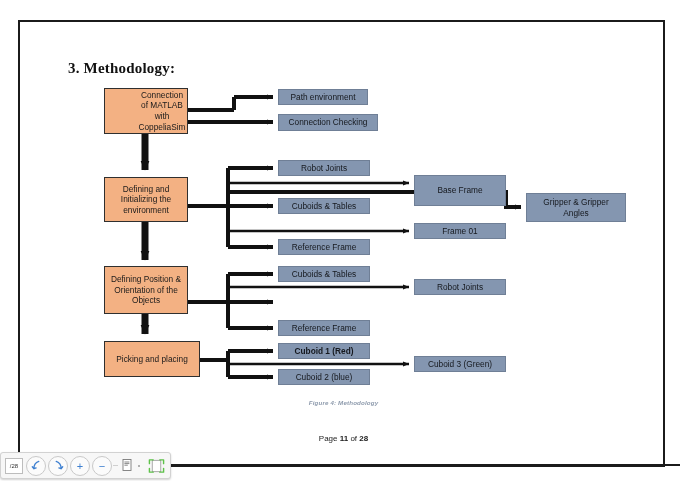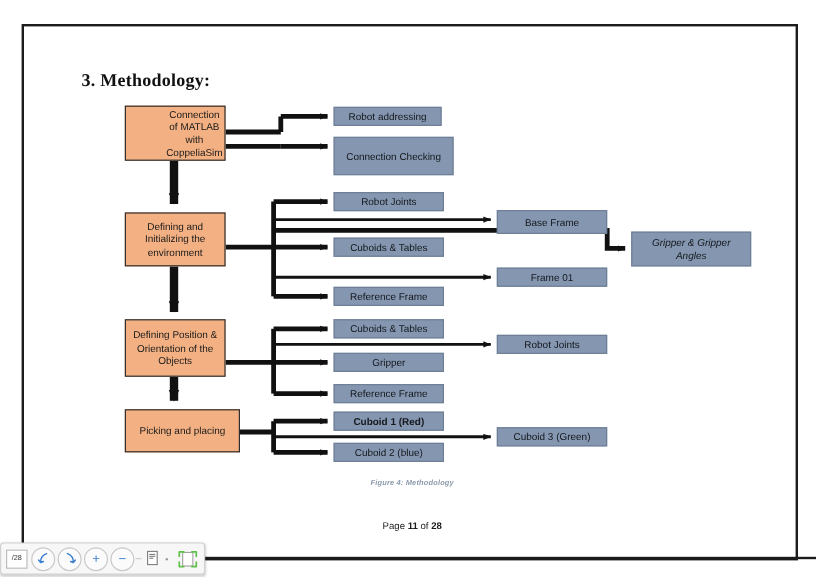--- a/index.html
+++ b/index.html
@@ -231,52 +231,49 @@
       <span>Defining and Initializing the environment</span>
     </div>
     <div class="node orange" style="left:84px; top:244px; width:84px; height:48px;">
       <span>Defining Position &amp; Orientation of the Objects</span>
     </div>
     <div class="node orange" style="left:84px; top:319px; width:96px; height:36px;">
       <span>Picking and placing</span>
     </div>
 
     <div class="node blue" style="left:258px; top:67px; width:90px; height:16px;">
-      <span>Robot addressing</span>
-    </div>
-    <div class="node blue" style="left:258px; top:92px; width:100px; height:32px;">
+      <span>Path environment</span>
+    </div>
+    <div class="node blue" style="left:258px; top:92px; width:100px; height:17px;">
       <span>Connection Checking</span>
     </div>
 
     <div class="node blue" style="left:258px; top:138px; width:92px; height:16px;">
       <span>Robot Joints</span>
     </div>
     <div class="node blue" style="left:258px; top:176px; width:92px; height:16px;">
       <span>Cuboids &amp; Tables</span>
     </div>
     <div class="node blue" style="left:258px; top:217px; width:92px; height:16px;">
       <span>Reference Frame</span>
     </div>
 
-    <div class="node blue" style="left:394px; top:153px; width:92px; height:20px;">
+    <div class="node blue" style="left:394px; top:153px; width:92px; height:31px;">
       <span>Base Frame</span>
     </div>
     <div class="node blue" style="left:394px; top:201px; width:92px; height:16px;">
       <span>Frame 01</span>
     </div>
 
-    <div class="node blue" style="left:506px; top:171px; width:100px; height:29px;font-style:italic;">
+    <div class="node blue" style="left:506px; top:171px; width:100px; height:29px;">
       <span>Gripper &amp; Gripper Angles</span>
     </div>
 
     <div class="node blue" style="left:258px; top:244px; width:92px; height:16px;">
       <span>Cuboids &amp; Tables</span>
-    </div>
-    <div class="node blue" style="left:258px; top:272px; width:92px; height:16px;">
-      <span>Gripper</span>
     </div>
     <div class="node blue" style="left:258px; top:298px; width:92px; height:16px;">
       <span>Reference Frame</span>
     </div>
     <div class="node blue" style="left:394px; top:257px; width:92px; height:16px;">
       <span>Robot Joints</span>
     </div>
 
     <div class="node blue" style="left:258px; top:321px; width:92px; height:16px;font-weight:bold;">
       <span>Cuboid 1 (Red)</span>

